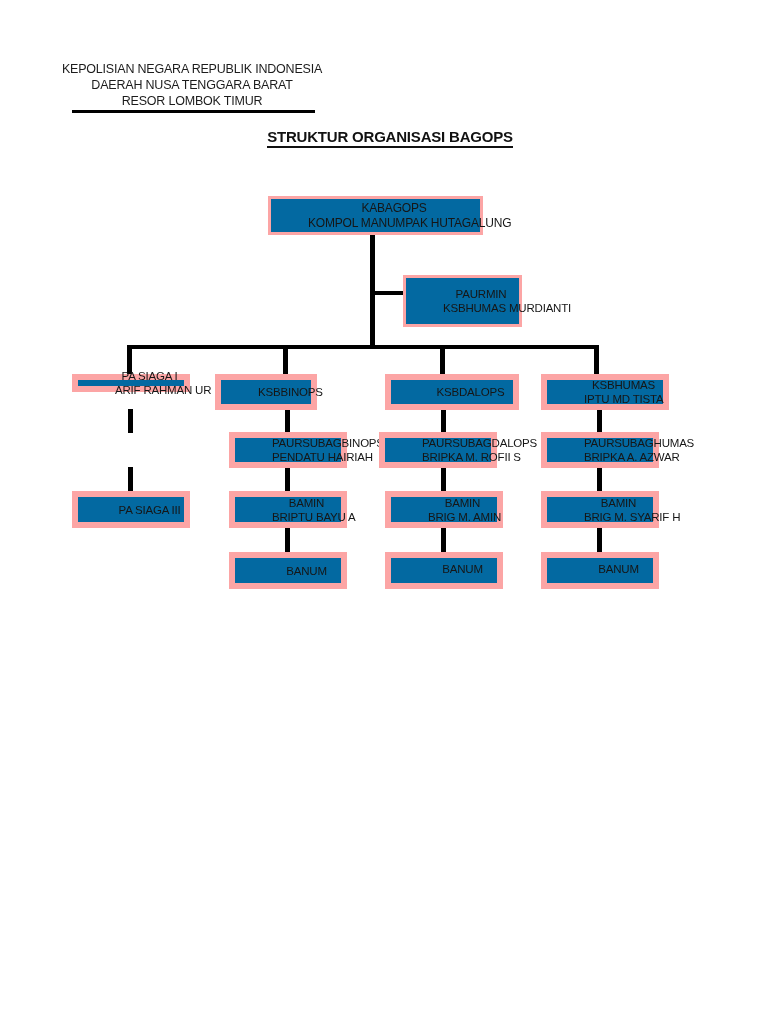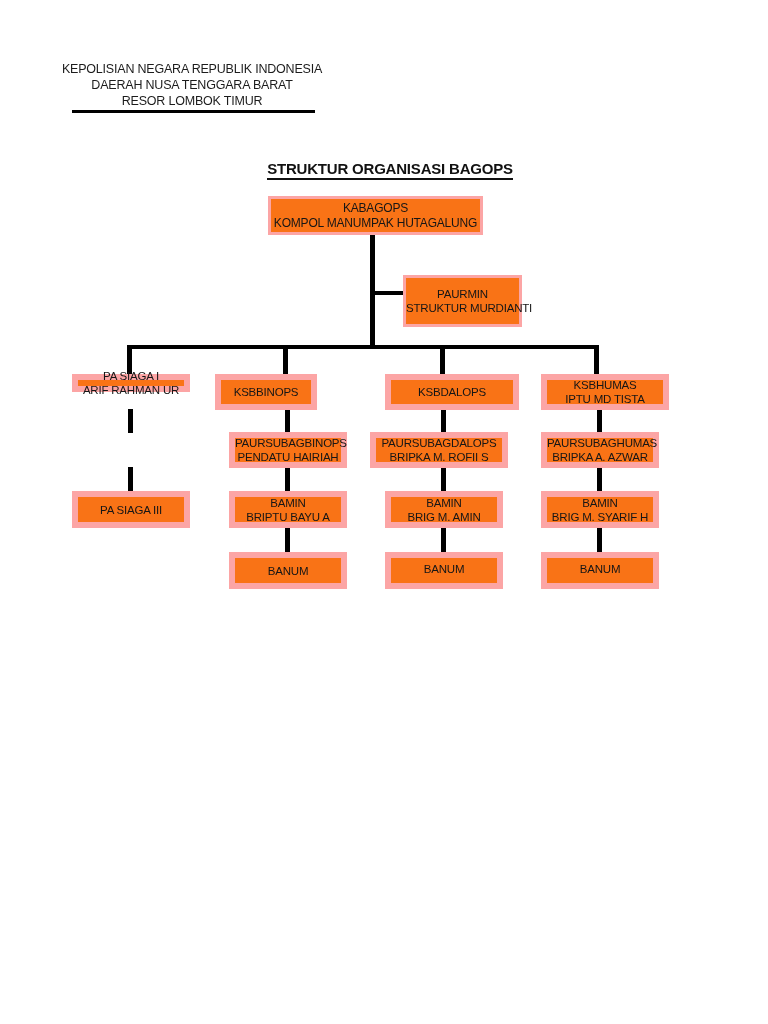--- a/index.html
+++ b/index.html
@@ -16,36 +16,37 @@
     position:absolute;left:40px;top:61px;width:304px;
     text-align:center;font-size:12.5px;line-height:16px;
     color:#1c1c1c;letter-spacing:-0.2px;
   }
   #letterhead-rule{
     position:absolute;left:72px;top:110px;width:243px;height:3px;
     background:#000;
   }
   
   #title-wrap{
-    position:absolute;left:0;top:160px;width:768px;
+    position:absolute;left:0;top:128px;width:768px;
     text-align:center;padding-left:12px;box-sizing:border-box;
   }
   #title-wrap span{
     font-size:15px;font-weight:bold;letter-spacing:-0.2px;
     border-bottom:2px solid #111;padding-bottom:1px;
   }
   
   .node{
     position:absolute;box-sizing:border-box;
-    border:6px solid #fca5a5;background:#f97316;
+    border:6px solid #fca5a5;background:#0369a1;
     display:flex;flex-direction:column;
     align-items:center;justify-content:center;
     text-align:center;
     font-size:11.5px;line-height:14px;color:#161616;
     letter-spacing:-0.2px;
+    padding-left:37px;
   }
   .node.nb3{border-width:3px;}
   .node.big{font-size:12px;line-height:15px;}
   .node.va-top{justify-content:flex-start;padding-top:4px;}
   .node div{width:100%;white-space:nowrap;}
   
   .ln{position:absolute;background:#000;}
 </style>
 </head>
 <body>
@@ -87,21 +88,21 @@
   <div class="ln" style="left:597px;top:467px;width:5px;height:25px"></div>
   <div class="ln" style="left:597px;top:527px;width:5px;height:26px"></div>
 
   <div class="node nb3 big" style="left:268px;top:196px;width:215px;height:39px">
     <div>KABAGOPS</div>
     <div>KOMPOL MANUMPAK HUTAGALUNG</div>
   </div>
 
   <div class="node nb3" style="left:403px;top:275px;width:119px;height:52px">
     <div>PAURMIN</div>
-    <div>STRUKTUR MURDIANTI</div>
+    <div>KSBHUMAS MURDIANTI</div>
   </div>
 
   <div class="node" style="left:72px;top:374px;width:118px;height:18px">
     <div>PA SIAGA I</div>
     <div>ARIF RAHMAN UR</div>
   </div>
   <div class="node" style="left:72px;top:491px;width:118px;height:37px">
     <div>PA SIAGA III</div>
   </div>
 
@@ -116,21 +117,21 @@
     <div>BAMIN</div>
     <div>BRIPTU BAYU A</div>
   </div>
   <div class="node" style="left:229px;top:552px;width:118px;height:37px">
     <div>BANUM</div>
   </div>
 
   <div class="node" style="left:385px;top:374px;width:134px;height:36px">
     <div>KSBDALOPS</div>
   </div>
-  <div class="node" style="left:370px;top:432px;width:138px;height:36px">
+  <div class="node" style="left:379px;top:432px;width:118px;height:36px">
     <div>PAURSUBAGDALOPS</div>
     <div>BRIPKA M. ROFII S</div>
   </div>
   <div class="node" style="left:385px;top:491px;width:118px;height:37px">
     <div>BAMIN</div>
     <div>BRIG M. AMIN</div>
   </div>
   <div class="node va-top" style="left:385px;top:552px;width:118px;height:37px">
     <div>BANUM</div>
   </div>

